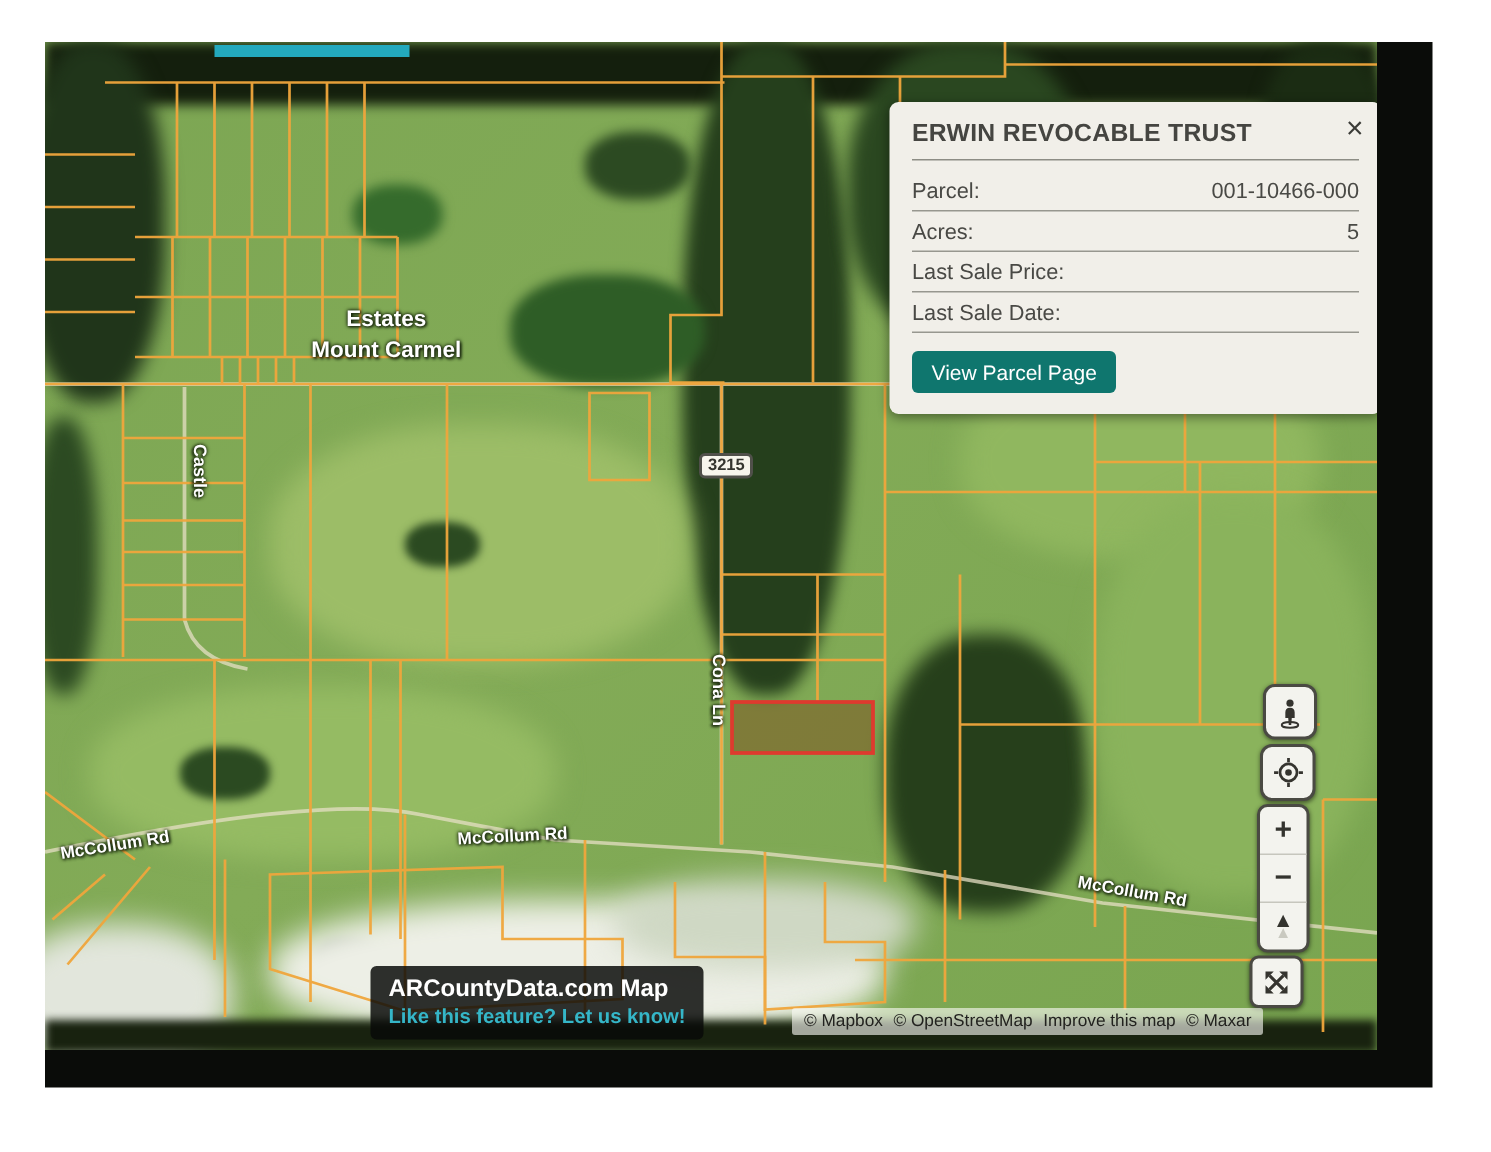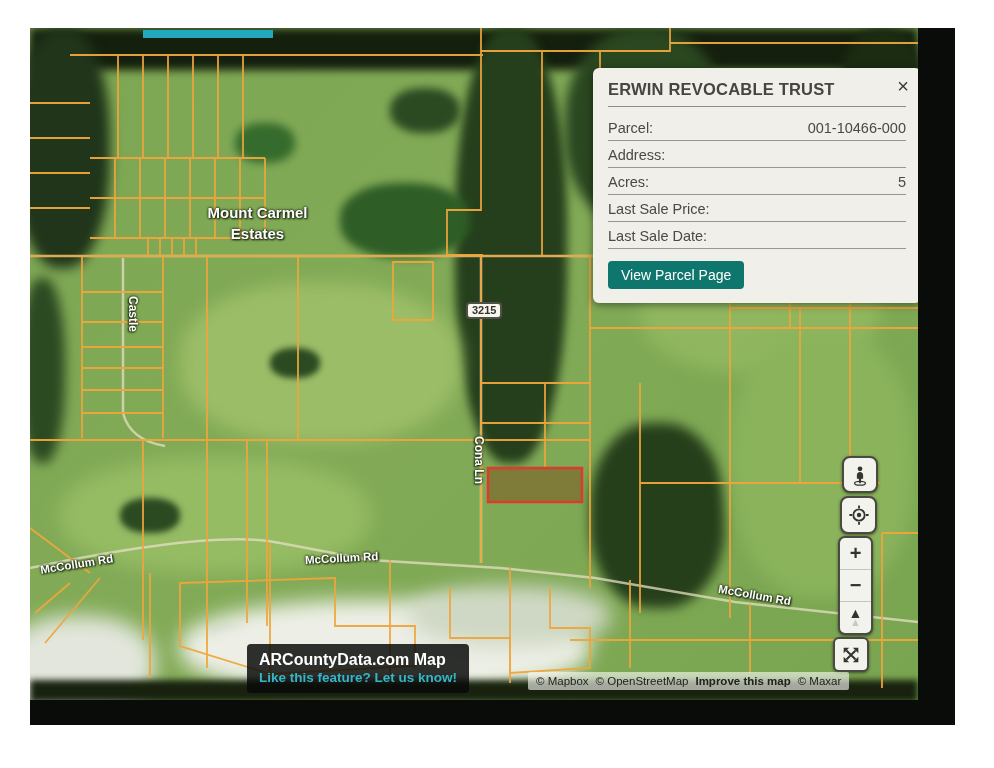--- a/index.html
+++ b/index.html
@@ -38,21 +38,21 @@
   .pitch .ghost{color:#c9c9c0;font-size:11px;}
   .pitch .main{font-size:14px;}
   
   .badge{position:absolute;left:217px;top:616px;background:rgba(8,10,8,.84);border-radius:4px;
     padding:6px 12px 7px 12px;}
   .badge .t{color:#ffffff;font-size:16px;font-weight:700;line-height:19px;}
   .badge .s{color:#35b6c8;font-size:13.5px;font-weight:700;line-height:17px;cursor:pointer;}
   .attr{position:absolute;left:498px;top:644px;background:rgba(250,250,246,.62);
     border-radius:2px;padding:3px 8px;font-size:11.5px;color:#22221f;display:flex;gap:7px;
     align-items:center;white-space:nowrap;}
-  .attr .bold{font-weight:700;cursor:pointer;}
+  .attr .bold{font-weight:400;cursor:pointer;}
 </style>
 </head>
 <body>
 
 <div class="photo">
   <div class="map">
 
     <div class="patch" style="left:0;top:0;width:888px;height:42px;background:#141f0d;filter:blur(4px);border-radius:0;"></div>
     <div class="patch" style="left:810px;top:0;width:85px;height:135px;background:#1b2c13;filter:blur(5px);"></div>
     <div class="patch" style="left:-15px;top:0;width:95px;height:240px;background:#20351a;filter:blur(6px);"></div>
@@ -120,42 +120,38 @@
         <path d="M150,555 L305,550 L305,598 L385,598 L385,638 L240,646 L150,618 Z"></path>
         <path d="M420,560 L420,610 L480,610 L480,645 L560,640 L560,600 L520,600 L520,560"></path>
         <path d="M40,555 L5,585 M70,550 L15,615 M0,500 L60,545"></path>
       </g>
 
       <rect x="458" y="440" width="94" height="34" fill="rgba(125,85,35,0.55)" stroke="#de3a2e" stroke-width="2.5"></rect>
     </svg>
 
     <div class="tealbar"></div>
     <div class="maplabel" style="left:140px;top:174px;width:175px;text-align:center;font-size:15px;line-height:21px;">
+      <div>Estates</div>
       <div>Mount Carmel</div>
-      <div>Estates</div>
     </div>
     <div class="shield" style="left:436px;top:226px;"><span>3215</span></div>
     <div class="maplabel" style="left:110px;top:268px;font-size:12px;transform:rotate(90deg);transform-origin:left top;">Castle</div>
     <div class="maplabel" style="left:456px;top:408px;font-size:12px;transform:rotate(90deg);transform-origin:left top;">Cona Ln</div>
     <div class="maplabel" style="left:10px;top:530px;font-size:11.5px;transform:rotate(-9deg);">McCollum Rd</div>
     <div class="maplabel" style="left:275px;top:524px;font-size:11.5px;transform:rotate(-3deg);">McCollum Rd</div>
     <div class="maplabel" style="left:688px;top:561px;font-size:11.5px;transform:rotate(10deg);">McCollum Rd</div>
 
     <div class="card">
       <span class="close">×</span>
       <h1>ERWIN REVOCABLE TRUST</h1>
       <div class="row">
         <span>Parcel:</span>
         <span class="val">001-10466-000</span>
       </div>
       <div class="row">
-        <span>Address:</span>
-        <span class="val"></span>
-      </div>
-      <div class="row">
         <span>Acres:</span>
         <span class="val">5</span>
       </div>
       <div class="row">
         <span>Last Sale Price:</span>
         <span class="val"></span>
       </div>
       <div class="row">
         <span>Last Sale Date:</span>
         <span class="val"></span>

